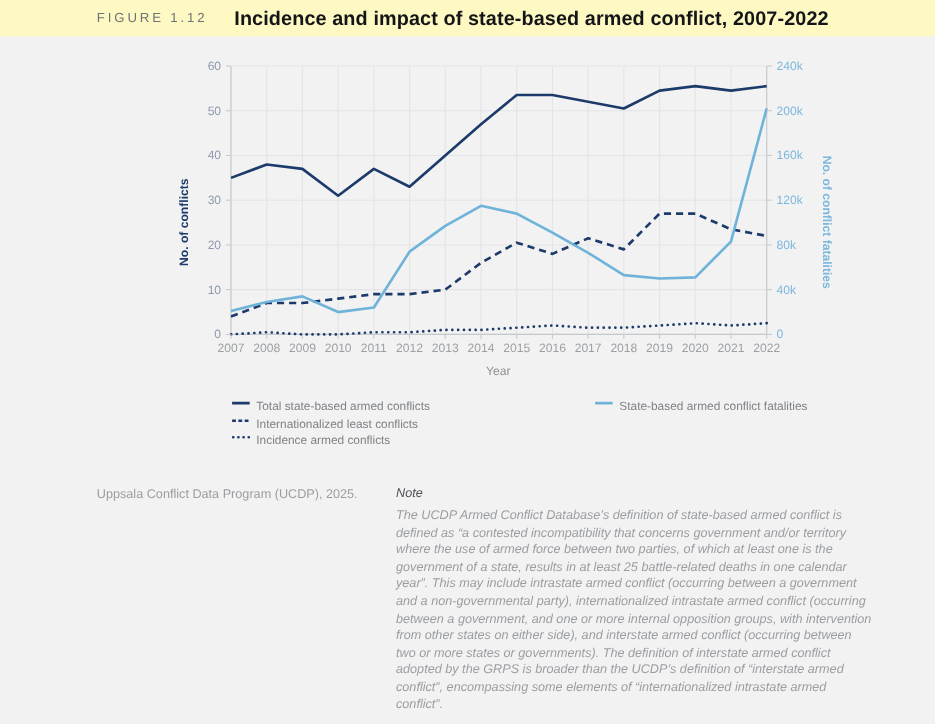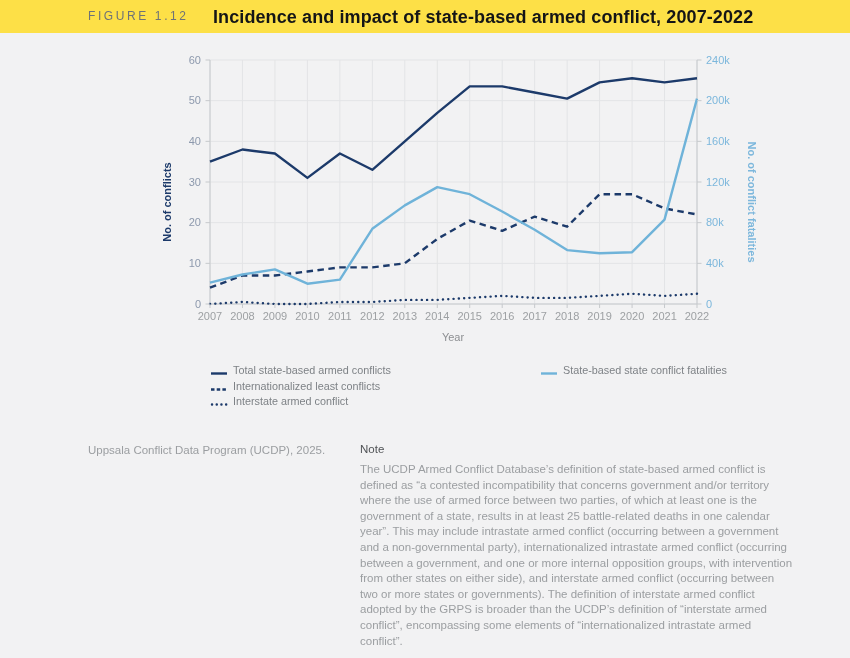--- a/index.html
+++ b/index.html
@@ -1,33 +1,33 @@
 <!DOCTYPE html>
 <html><head>
 <meta charset="utf-8">
 <style>
   html,body{margin:0;padding:0;}
   body{
     width:850px;height:658px;position:relative;overflow:hidden;
     background:#f2f2f3;
     font-family:"Liberation Sans","DejaVu Sans",sans-serif;
   }
-  .header-band{position:absolute;left:0;top:0;width:850px;height:33px;background:#fde047;}
+  .header-band{position:absolute;left:0;top:0;width:850px;height:33px;background:#fef9c3;}
   .fig-label{position:absolute;left:88px;top:9px;font-size:12px;letter-spacing:2.6px;color:#6e7277;}
   .fig-title{position:absolute;left:213px;top:7px;font-size:18px;font-weight:bold;color:#141517;letter-spacing:0.1px;}
 
   #chart-svg{position:absolute;left:0;top:40px;}
   #chart-svg text{font-family:"Liberation Sans","DejaVu Sans",sans-serif;}
 
   .legend{position:absolute;left:210px;top:364px;width:600px;height:48px;}
-  .legend-item{position:absolute;display:flex;align-items:flex-end;gap:5px;font-size:10.8px;color:#7e8286;white-space:nowrap;}
+  .legend-item{position:absolute;display:flex;align-items:flex-start;gap:5px;font-size:10.8px;color:#7e8286;white-space:nowrap;}
   .legend-item .swatch{display:inline-block;line-height:0;}
 
   .src-block{position:absolute;left:88px;top:443px;width:260px;}
-  .note-block{position:absolute;left:360px;top:443px;width:434px;}
+  .note-block{position:absolute;left:360px;top:443px;width:434px;font-style:italic;}
   .blk-heading{font-size:11.5px;color:#505356;margin:0 0 7px 0;font-weight:normal;}
   .blk-body{font-size:11.5px;color:#9b9ea1;line-height:15.6px;margin:0;}
 </style>
 </head>
 <body>
 
 <div class="header-band">
   <span class="fig-label">FIGURE 1.12</span>
   <span class="fig-title">Incidence and impact of state-based armed conflict, 2007-2022</span>
 </div>
@@ -150,29 +150,29 @@
         </svg>
     </span>
     <span>Internationalized least conflicts</span>
   </div>
   <div class="legend-item" style="left:0;top:31px;">
     <span class="swatch">
       <svg width="18" height="5">
           <line x1="2" y1="2.5" x2="17" y2="2.5" stroke-width="2.4" stroke="#1c3a6a" stroke-dasharray="0.1 4.6" stroke-linecap="round"></line>
         </svg>
     </span>
-    <span>Interstate armed conflict</span>
+    <span>Incidence armed conflicts</span>
   </div>
   <div class="legend-item" style="left:330px;top:0;">
     <span class="swatch">
       <svg width="18" height="5">
           <line x1="1" y1="2.5" x2="17" y2="2.5" stroke-width="2.4" stroke="#6fb3d9"></line>
         </svg>
     </span>
-    <span>State-based state conflict fatalities</span>
+    <span>State-based armed conflict fatalities</span>
   </div>
 </div>
 
 <div class="src-block">
   <p class="blk-body">Uppsala Conflict Data Program (UCDP), 2025.</p>
 </div>
 
 <div class="note-block">
   <p class="blk-heading">Note</p>
   <p class="blk-body">The UCDP Armed Conflict Database’s definition of state-based armed conflict is defined as “a contested incompatibility that concerns government and/or territory where the use of armed force between two parties, of which at least one is the government of a state, results in at least 25 battle-related deaths in one calendar year”. This may include intrastate armed conflict (occurring between a government and a non-governmental party), internationalized intrastate armed conflict (occurring between a government, and one or more internal opposition groups, with intervention from other states on either side), and interstate armed conflict (occurring between two or more states or governments). The definition of interstate armed conflict adopted by the GRPS is broader than the UCDP’s definition of “interstate armed conflict”, encompassing some elements of “internationalized intrastate armed conflict”.</p>

